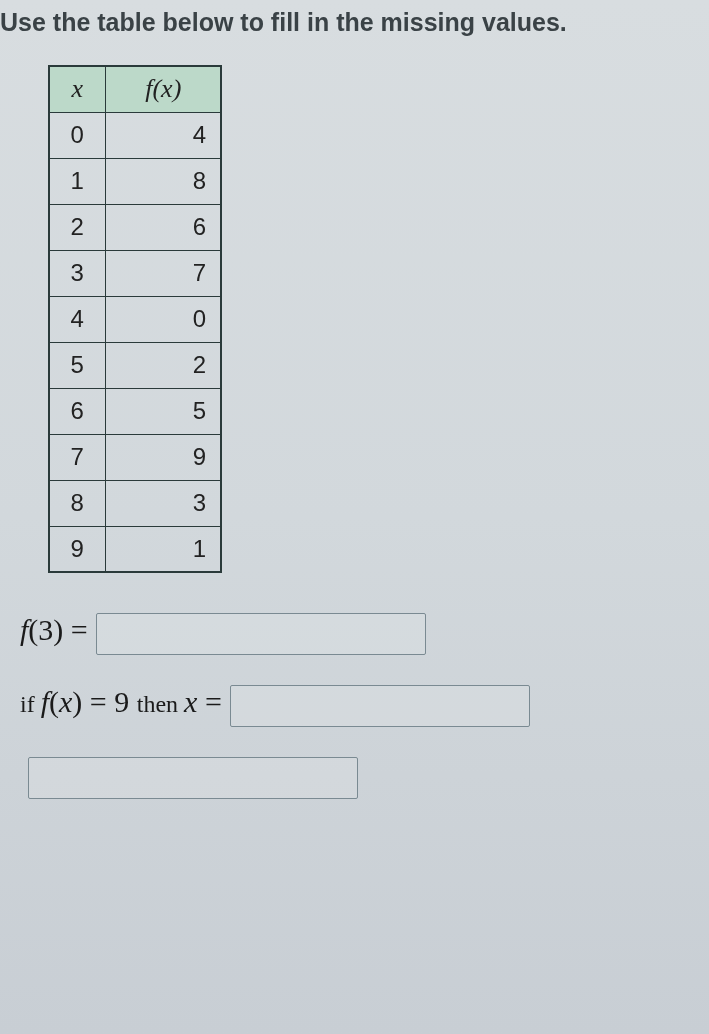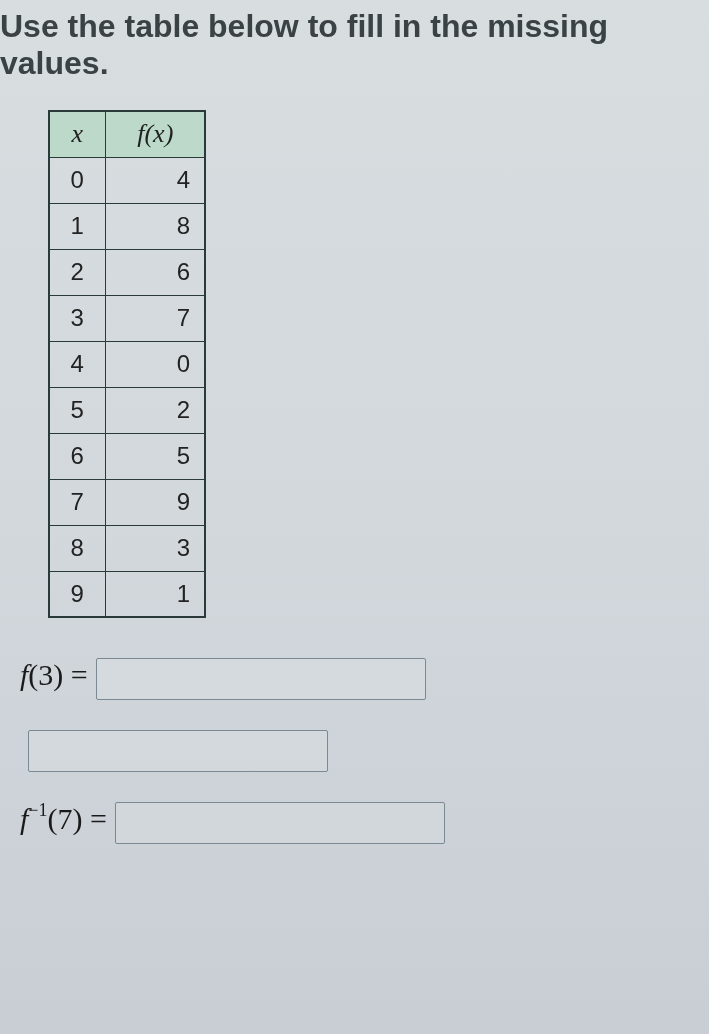--- a/index.html
+++ b/index.html
@@ -10,21 +10,21 @@
     height: 1034px;
     font-family: Verdana, Geneva, sans-serif;
     background: linear-gradient(180deg, #d8dde0 0%, #d2d8dc 50%, #c8ced4 100%);
     overflow: hidden;
     position: relative;
   }
   .content {
     padding: 8px 0 0 0;
   }
   .instruction {
-    font-size: 32px;
+    font-size: 25px;
     font-weight: bold;
     color: #3a4246;
     margin: 0 0 28px 0;
     padding-left: 0;
   }
   .table-wrap {
     margin-left: 48px;
     margin-bottom: 40px;
   }
   table.fx {
@@ -43,21 +43,21 @@
     background: #bcd9c9;
     font-weight: normal;
     font-style: italic;
     font-family: "Times New Roman", serif;
     font-size: 26px;
   }
   table.fx th:first-child, table.fx td:first-child {
     width: 56px;
   }
   table.fx th:nth-child(2), table.fx td:nth-child(2) {
-    width: 100px;
+    width: 116px;
     padding-right: 14px;
     text-align: right;
   }
   table.fx th:nth-child(2) {
     text-align: center;
     padding-right: 0;
   }
   .qrow {
     margin: 30px 0 30px 20px;
     display: flex;
@@ -153,24 +153,27 @@
   </div>
 
   <div class="qrow">
     <span class="math">
       <span class="fn">f</span>(3) =
     </span>
     <input class="answer-box" value="" style="">
   </div>
 
   <div class="qrow">
+    <span class="math">
+      <span style="font-family: Verdana; font-size:24px; font-style:normal;">if </span>
+      <span class="fn">f</span>(<span class="var">x</span>) = 9
+      <span style="font-family: Verdana; font-size:24px; font-style:normal;"> then </span>
+      <span class="var">x</span> =
+    </span>
     <input class="answer-box short" value="" style="">
   </div>
 
   <div class="qrow">
-    <span class="math">
-      <span class="fn">f</span><span class="sup">−1</span>(7) =
-    </span>
     <input class="answer-box" value="" style="">
   </div>
 
 
 </div>
 
 </body></html>

